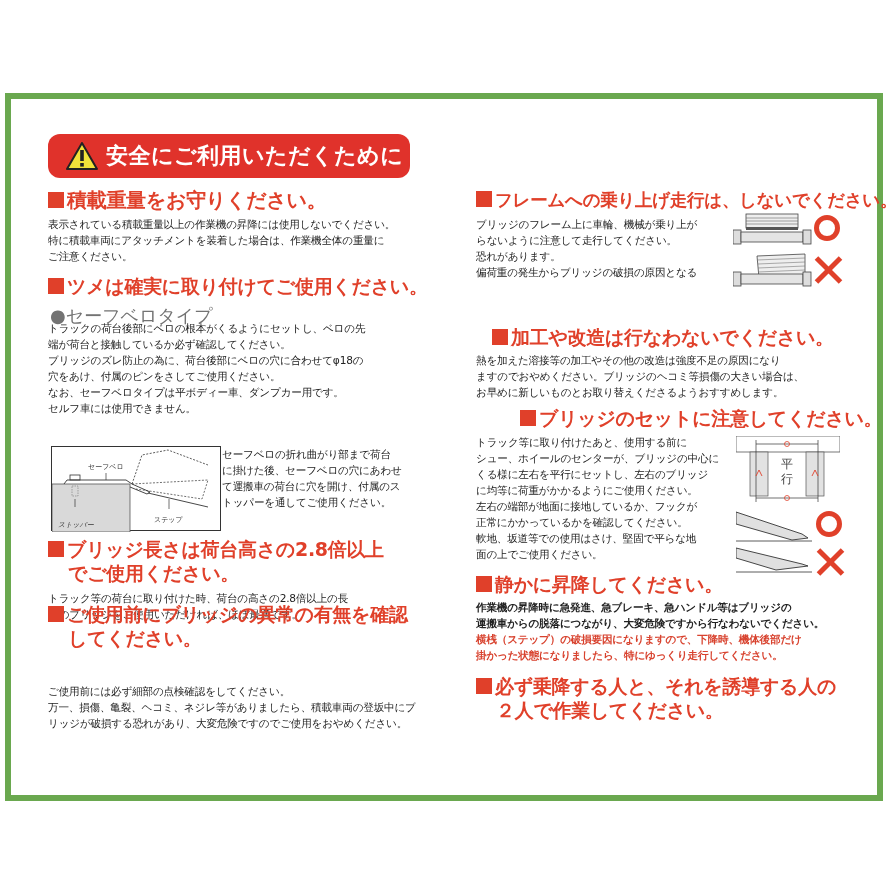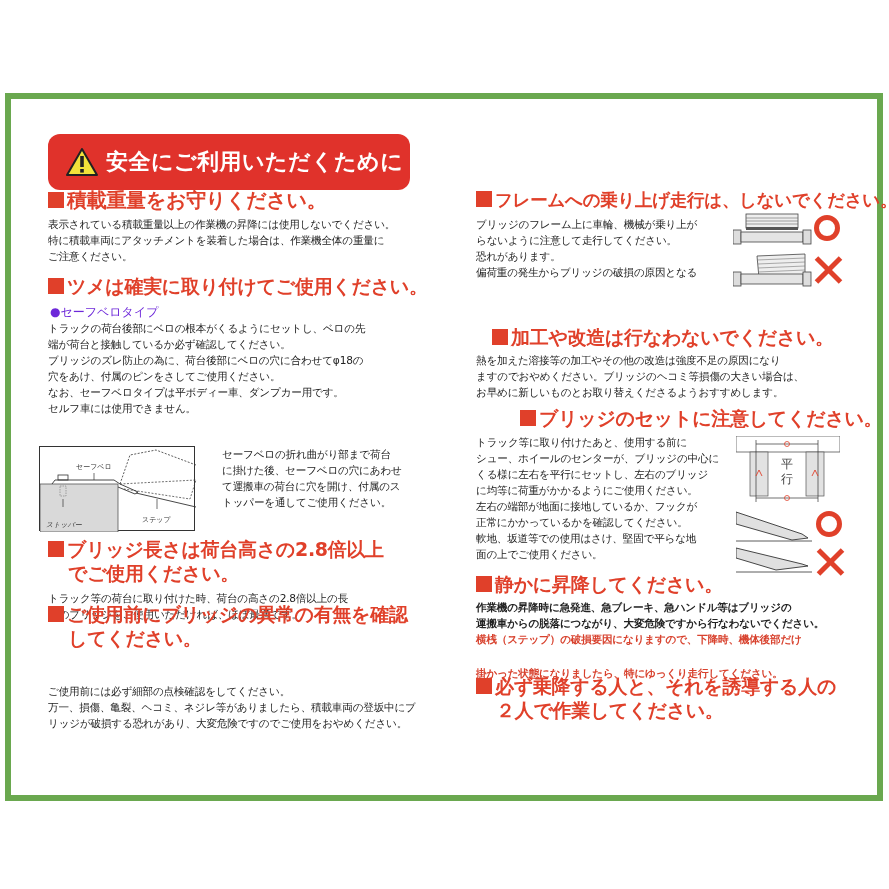--- a/index.html
+++ b/index.html
@@ -5,39 +5,39 @@
   * { box-sizing: border-box; margin: 0; padding: 0; }
   html, body { width: 889px; height: 889px; background: #ffffff; overflow: hidden; }
   body { position: relative; font-family: "DejaVu Sans", sans-serif; color: #222; }
 
   .frame {
     position: absolute; left: 5px; top: 93px; width: 878px; height: 708px;
     border: 6px solid #6aa84f; background: #fff;
   }
 
   .banner {
-    position: absolute; left: 48px; top: 134px; width: 362px; height: 56px;
+    position: absolute; left: 48px; top: 134px; width: 362px; height: 44px;
     background: #e0322b; border-radius: 12px;
     display: flex; align-items: center; padding-left: 18px;
   }
   .banner .warn { width: 32px; height: 28px; margin-right: 8px; }
   .banner .title { color: #fff; font-weight: bold; font-size: 22px; letter-spacing: 0.5px; white-space: nowrap; }
 
   .h {
     position: absolute; color: #e0402a; font-weight: bold; font-size: 19px;
     line-height: 24px; white-space: nowrap; letter-spacing: -0.3px;
   }
   .h .sq { display: inline-block; width: 16px; height: 16px; background: #e0402a; margin-right: 3px; vertical-align: -1px; }
   .h .indent { display: block; padding-left: 20px; }
 
   .p {
     position: absolute; font-size: 10.6px; line-height: 16px; color: #222;
     white-space: nowrap; letter-spacing: -0.2px;
   }
-  .sub { position: absolute; color: #6d28d9; font-size: 12px; white-space: nowrap; }
+  .sub { position: absolute; color: #737373; font-size: 18px; white-space: nowrap; }
 
   .diagram { position: absolute; }
   .mark-o { position: absolute; width: 26px; height: 26px; border: 5px solid #e0402a; border-radius: 50%; }
   .mark-x { position: absolute; width: 28px; height: 28px; }
   .mark-x::before, .mark-x::after {
     content: ""; position: absolute; left: 12px; top: -3px; width: 5px; height: 34px; background: #e0402a;
   }
   .mark-x::before { transform: rotate(45deg); }
   .mark-x::after { transform: rotate(-45deg); }
 
@@ -68,21 +68,21 @@
 <div class="sub" style="left:50px; top:304px;">●セーフベロタイプ</div>
 <div class="p" style="left:48px; top:320px;">
   <div>トラックの荷台後部にベロの根本がくるようにセットし、ベロの先</div>
   <div>端が荷台と接触しているか必ず確認してください。</div>
   <div>ブリッジのズレ防止の為に、荷台後部にベロの穴に合わせてφ18の</div>
   <div>穴をあけ、付属のピンをさしてご使用ください。</div>
   <div>なお、セーフベロタイプは平ボディー車、ダンプカー用です。</div>
   <div>セルフ車には使用できません。</div>
 </div>
 
-<div class="diagram" style="left:39px; top:446px; width:156px; height:85px; border:1px solid #333; background:#fff;">
+<div class="diagram" style="left:51px; top:446px; width:170px; height:85px; border:1px solid #333; background:#fff;">
   <svg width="157" height="85" viewBox="0 0 157 85" style="position:absolute;left:0;top:0;">
     <rect x="0" y="37" width="78" height="48" fill="#d9d9d9" stroke="#555" stroke-width="0.8"></rect>
     <rect x="18" y="28" width="10" height="5" fill="#fff" stroke="#333" stroke-width="0.8"></rect>
     <rect x="20" y="39" width="6" height="10" fill="none" stroke="#777" stroke-width="0.6" stroke-dasharray="1.5,1"></rect>
     <path d="M12 37 L15 33 L74 33 L80 37" fill="none" stroke="#333" stroke-width="0.9"></path>
     <path d="M80 37 L98 45 L95 47 L78 40" fill="none" stroke="#333" stroke-width="0.9"></path>
     <path d="M80 37 L90 8 L116 3 L156 18" fill="none" stroke="#333" stroke-width="0.8" stroke-dasharray="2,1.5"></path>
     <path d="M80 37 L156 33 L150 52 L84 42" fill="none" stroke="#333" stroke-width="0.7" stroke-dasharray="2,1.5"></path>
     <path d="M96 46 L156 60" fill="none" stroke="#333" stroke-width="0.9"></path>
     <line x1="54" y1="26" x2="54" y2="33" stroke="#333" stroke-width="0.7"></line>
@@ -183,16 +183,16 @@
   <line x1="0" y1="64" x2="76" y2="64" stroke="#333" stroke-width="0.8"></line>
 </svg>
 <div class="mark-o" style="left:816px; top:511px;"></div>
 <div class="mark-x" style="left:816px; top:548px;"></div>
 
 <div class="h" style="left:476px; top:572px;"><span class="sq"></span><span>静かに昇降してください。</span></div>
 <div class="p" style="left:476px; top:599px;font-weight:bold;">
   <div>作業機の昇降時に急発進、急ブレーキ、急ハンドル等はブリッジの</div>
   <div>運搬車からの脱落につながり、大変危険ですから行なわないでください。</div>
   <div class="red" style="color:#d8422e;">横桟（ステップ）の破損要因になりますので、下降時、機体後部だけ</div>
-  <div class="red" style="color:#d8422e;margin-top:18px;">掛かった状態になりましたら、特にゆっくり走行してください。</div>
+  <div class="red" style="color:#d8422e;">掛かった状態になりましたら、特にゆっくり走行してください。</div>
 </div>
 
 <div class="h" style="left:476px; top:674px;"><span class="sq"></span><span>必ず乗降する人と、それを誘導する人の</span><span class="indent">２人で作業してください。</span></div>
 
 </body></html>

